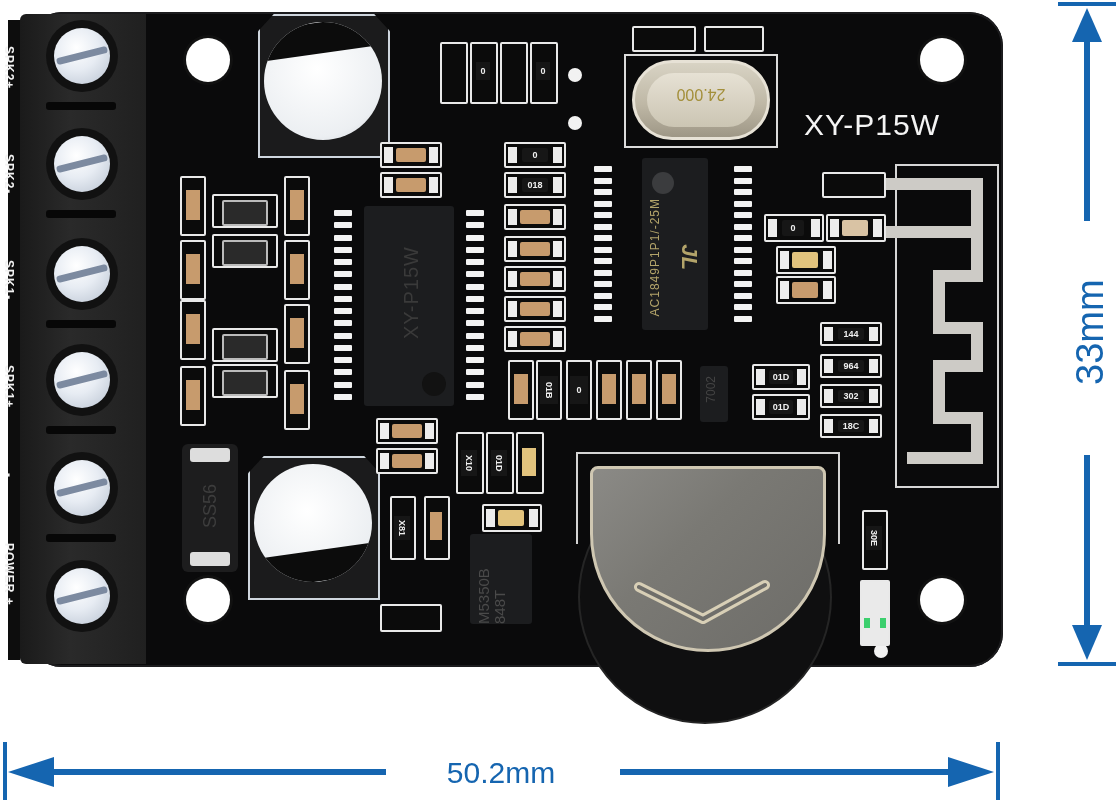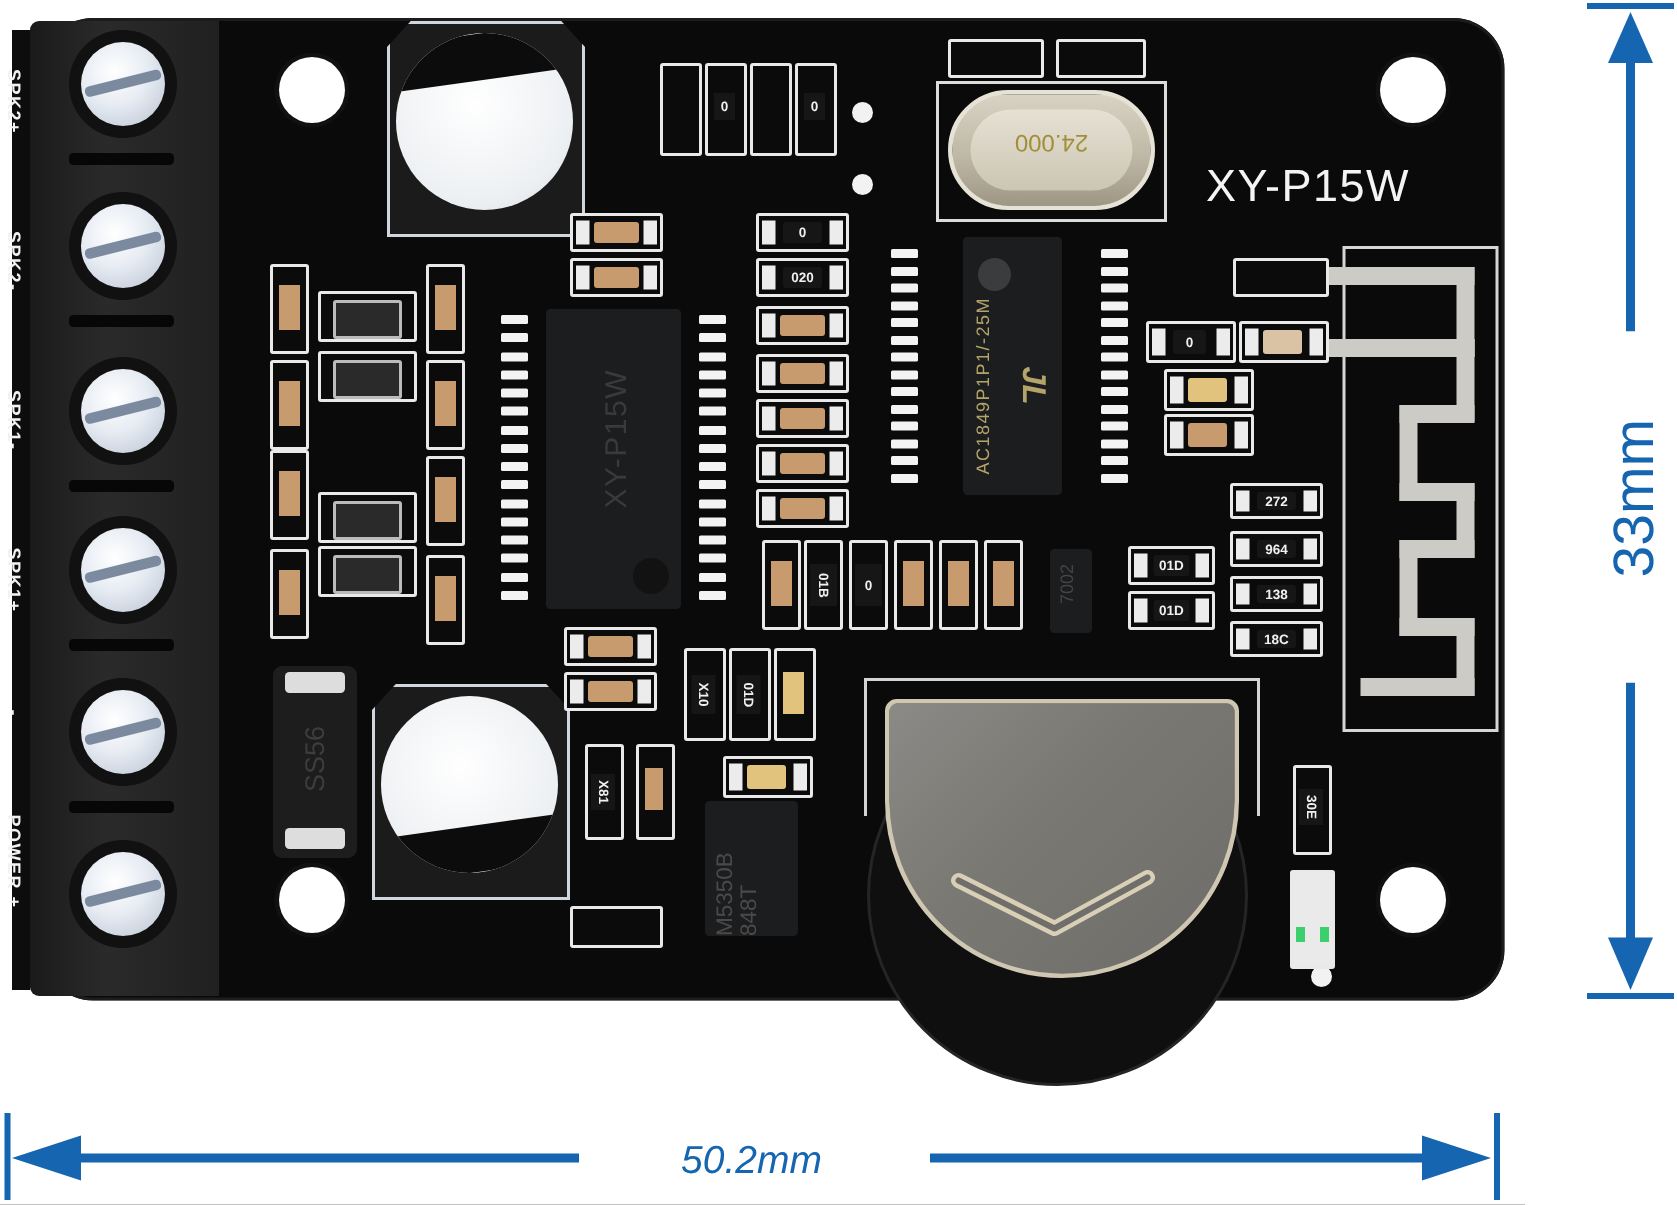--- a/index.html
+++ b/index.html
@@ -50,21 +50,21 @@
 
     
     .pot-knob { width: 250px; height: 250px; border-radius: 50%; background: #0f0f10; border: 2px solid #252525; }
     .pot-shield { background: linear-gradient(135deg,#8b8a86 0%,#7a7974 40%,#6d6c68 100%); border: 3px solid #cfc7b2; border-radius: 8px 8px 120px 120px; }
 
     .silk { color: #f4f4f4; font-weight: bold; }
 
     
     .dim-color { color: #1565b0; }
     .dim-line { background: #1565b0; }
-    .dim-label-h { font-size: 26px; line-height: 38px; font-style: italic; }
+    .dim-label-h { font-size: 30px; line-height: 38px; }
     .dim-label-v { font-size: 38px; line-height: 38px; transform: rotate(-90deg); transform-origin: center; }
   </style>
 </head>
 <body>
 
 <div class="abs pcb"></div>
 
 <div class="abs mount-hole" style="left:186px;top:38px;"></div>
 <div class="abs mount-hole" style="left:920px;top:38px;"></div>
 <div class="abs mount-hole" style="left:186px;top:578px;"></div>
@@ -226,31 +226,31 @@
   <div class="trace" style="left:36px;top:194px;width:50px;height:12px;"></div>
   <div class="trace" style="left:36px;top:194px;width:12px;height:64px;"></div>
   <div class="trace" style="left:36px;top:246px;width:50px;height:12px;"></div>
   <div class="trace" style="left:74px;top:246px;width:12px;height:52px;"></div>
   <div class="trace" style="left:10px;top:286px;width:76px;height:12px;"></div>
 </div>
 
 <div class="abs smd-box" style="left:820px;top:322px;width:58px;height:20px;">
     <div class="smd-pad" style="left:2px"></div>
     <div class="smd-pad" style="right:2px"></div>
-    <div class="smd-body res-body" style="left:16px;width:26px;">272</div>
+    <div class="smd-body res-body" style="left:16px;width:26px;">144</div>
   </div>
 <div class="abs smd-box" style="left:820px;top:354px;width:58px;height:20px;">
     <div class="smd-pad" style="left:2px"></div>
     <div class="smd-pad" style="right:2px"></div>
     <div class="smd-body res-body" style="left:16px;width:26px;">964</div>
   </div>
 <div class="abs smd-box" style="left:820px;top:384px;width:58px;height:20px;">
     <div class="smd-pad" style="left:2px"></div>
     <div class="smd-pad" style="right:2px"></div>
-    <div class="smd-body res-body" style="left:16px;width:26px;">138</div>
+    <div class="smd-body res-body" style="left:16px;width:26px;">302</div>
   </div>
 <div class="abs smd-box" style="left:820px;top:414px;width:58px;height:20px;">
     <div class="smd-pad" style="left:2px"></div>
     <div class="smd-pad" style="right:2px"></div>
     <div class="smd-body res-body" style="left:16px;width:26px;">18C</div>
   </div>
 
 <div class="abs ic" style="left:700px;top:366px;width:28px;height:56px;">
   <div class="abs" style="left:4px;top:10px;color:#444;font-size:12px;writing-mode:vertical-rl;transform:rotate(180deg);">7002</div>
 </div>
@@ -278,21 +278,21 @@
 <div class="abs smd-box" style="left:704px;top:26px;width:56px;height:22px;"></div>
 
 <div class="abs smd-box" style="left:504px;top:142px;width:58px;height:22px;">
     <div class="smd-pad" style="left:2px"></div>
     <div class="smd-pad" style="right:2px"></div>
     <div class="smd-body res-body" style="left:16px;width:26px;">0</div>
   </div>
 <div class="abs smd-box" style="left:504px;top:172px;width:58px;height:22px;">
     <div class="smd-pad" style="left:2px"></div>
     <div class="smd-pad" style="right:2px"></div>
-    <div class="smd-body res-body" style="left:16px;width:26px;">020</div>
+    <div class="smd-body res-body" style="left:16px;width:26px;">018</div>
   </div>
 <div class="abs smd-box" style="left:504px;top:204px;width:58px;height:22px;">
     <div class="smd-pad" style="left:2px"></div>
     <div class="smd-pad" style="right:2px"></div>
     <div class="smd-body ceramic" style="left:14px;width:30px;"></div>
   </div>
 <div class="abs smd-box" style="left:504px;top:236px;width:58px;height:22px;">
     <div class="smd-pad" style="left:2px"></div>
     <div class="smd-pad" style="right:2px"></div>
     <div class="smd-body ceramic" style="left:14px;width:30px;"></div>

